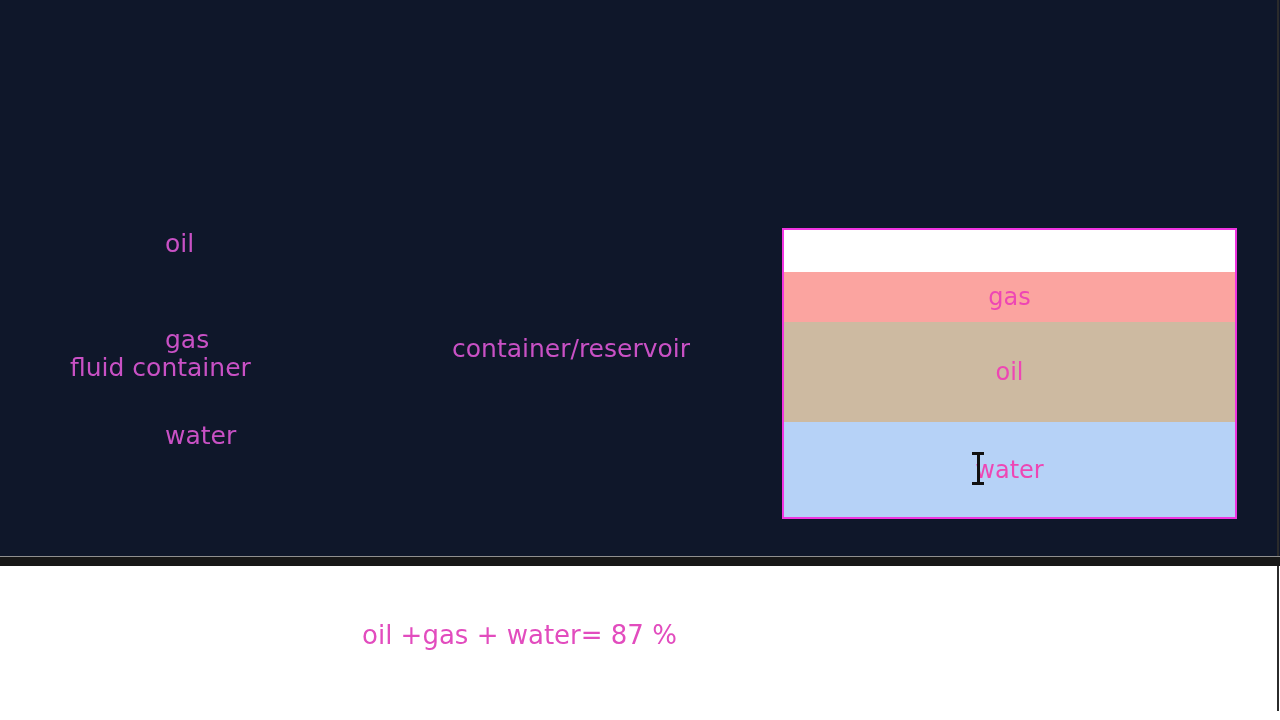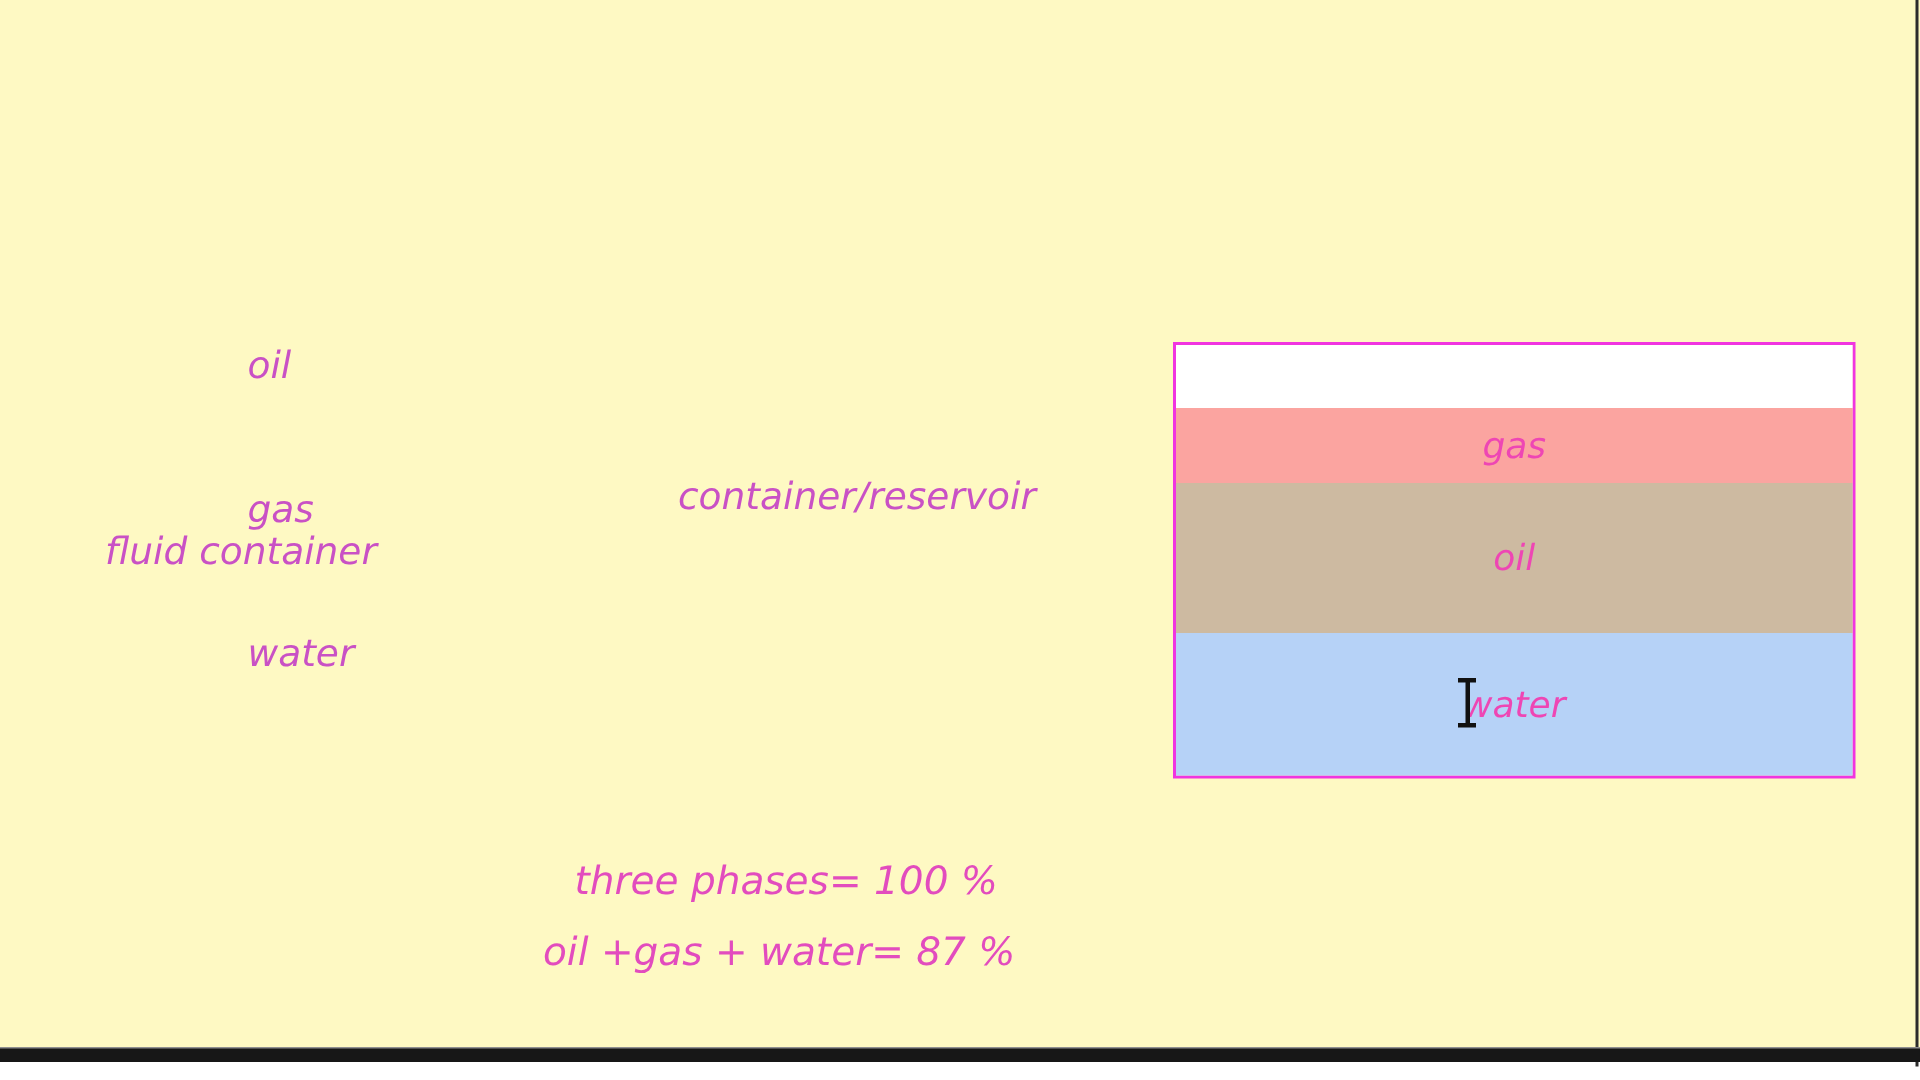--- a/index.html
+++ b/index.html
@@ -7,42 +7,41 @@
     padding: 0;
     width: 1280px;
     height: 720px;
     background: #ffffff;
     overflow: hidden;
     font-family: "DejaVu Sans", "Liberation Sans", sans-serif;
   }
   .stage {
     position: relative;
     width: 1280px;
-    height: 708px;
-    background: #fef9c3;
-    font-style: italic;
+    height: 566px;
+    background: #0f172a;
   }
   .abs { position: absolute; }
 
   
   .orchid-text {
     color: #c951c5;
     font-size: 25px;
     line-height: 32px;
     white-space: pre;
   }
   .pink-text {
     color: #e24cbe;
     font-size: 26px;
     white-space: pre;
   }
 
   .fluid-list { left: 165px; top: 164px; }
   .fluid-saturation { left: 70px; top: 352px; }
-  .container-reservoir { left: 452px; top: 315px; }
+  .container-reservoir { left: 452px; top: 333px; }
 
   
   .reservoir {
     left: 782px;
     top: 228px;
     width: 455px;
     height: 291px;
     border: 2px solid #f035e0;
     box-sizing: border-box;
   }
@@ -135,19 +134,18 @@
       <span class="layer-label">water</span>
     </div>
   </div>
 
   <div class="abs ibeam">
     <div class="serif-top"></div>
     <div class="stem"></div>
     <div class="serif-bottom"></div>
   </div>
 
-  <div class="abs pink-text eq-line1">three phases= 100 %</div>
   <div class="abs pink-text eq-line2">oil +gas + water= 87 %</div>
 
   <div class="abs right-edge-line"></div>
   <div class="abs bottom-bar"></div>
 
 </div>
 
 </body></html>

